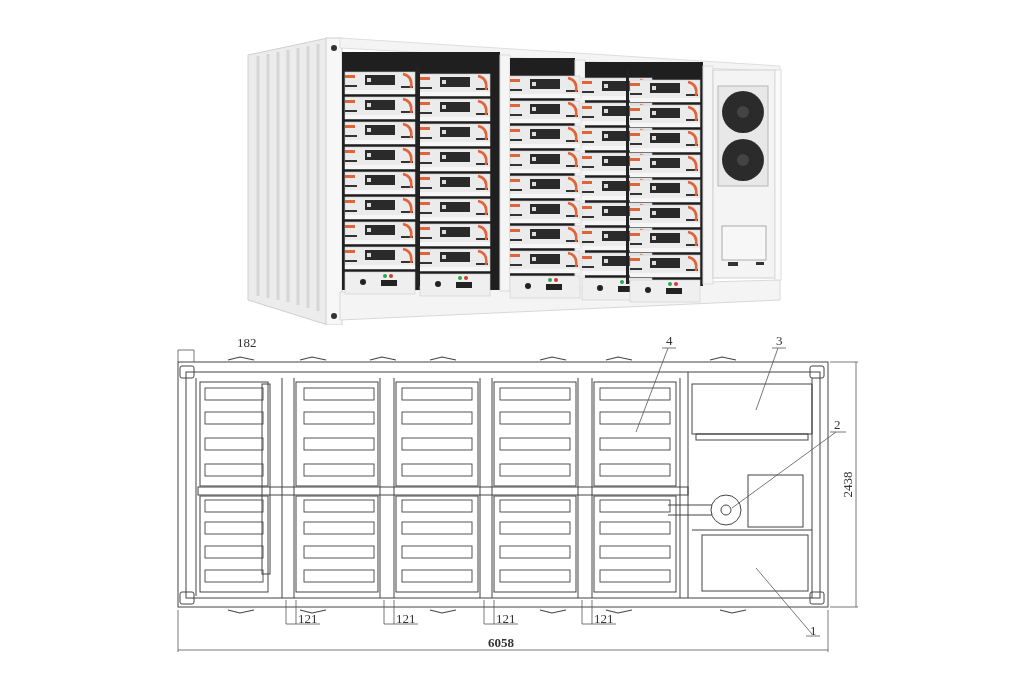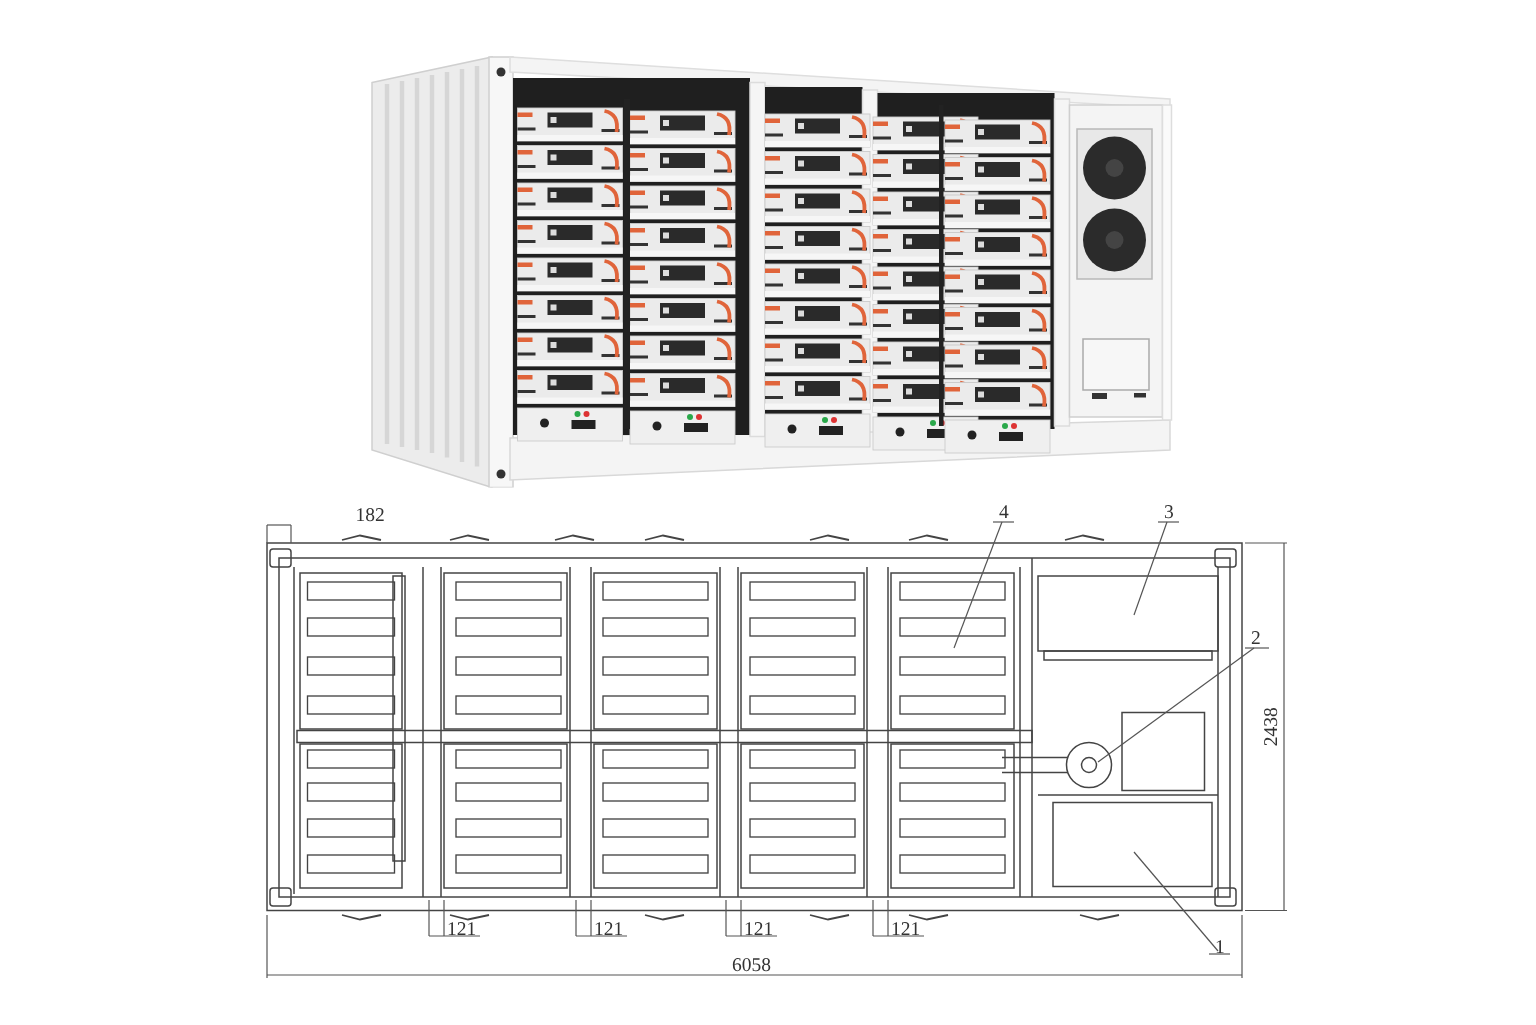--- a/index.html
+++ b/index.html
@@ -242,17 +242,17 @@
     </g>
   </g>
 </svg>
 
 <span class="lbl dim" style="left:194px;top:336px;margin-left:43px;">182</span>
 <span class="lbl" style="left:666px;top:334px;">4</span>
 <span class="lbl" style="left:776px;top:334px;">3</span>
 <span class="lbl" style="left:834px;top:418px;">2</span>
 <span class="lbl" style="left:810px;top:624px;">1</span>
 <span class="lbl dim" style="left:834px;top:478px;transform:rotate(-90deg);transform-origin:center;">2438</span>
-<span class="lbl dim" style="left:488px;top:636px;">6058</span>
+<span class="lbl dim" style="left:488px;top:636px;font-weight:bold;">6058</span>
 <span class="lbl dim" style="left:298px;top:612px;">121</span>
 <span class="lbl dim" style="left:396px;top:612px;">121</span>
 <span class="lbl dim" style="left:496px;top:612px;">121</span>
 <span class="lbl dim" style="left:594px;top:612px;">121</span>
 
 </body></html>

